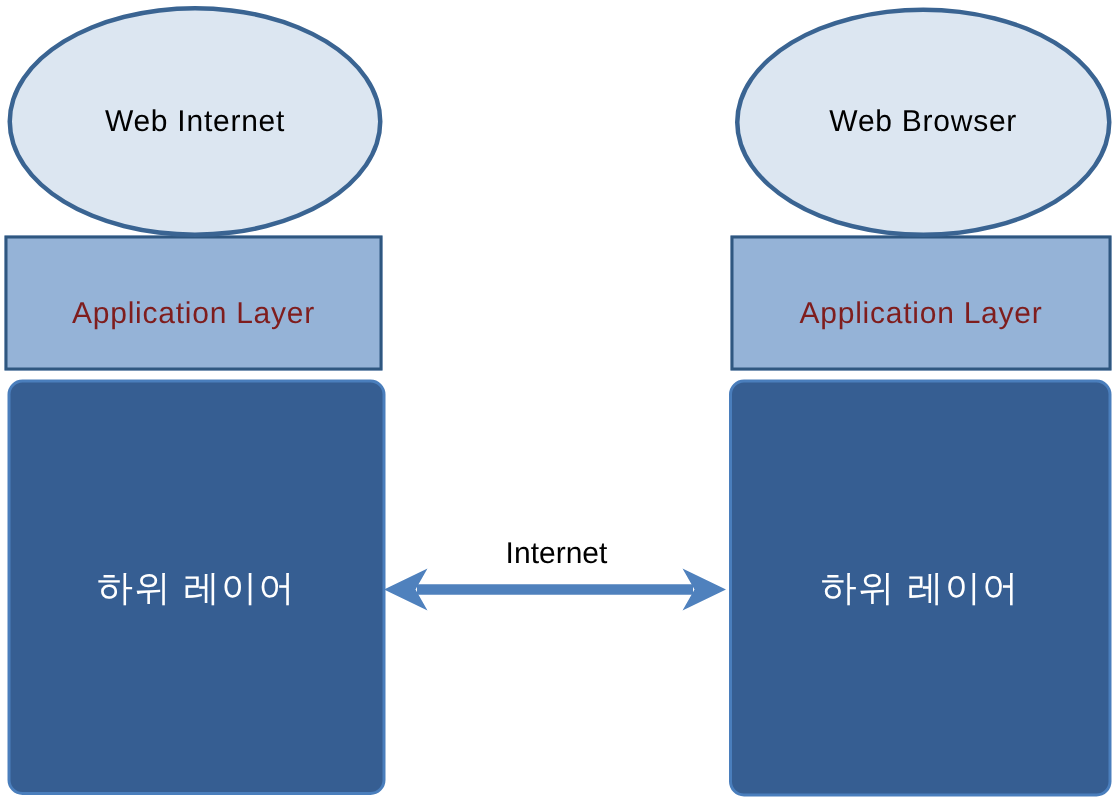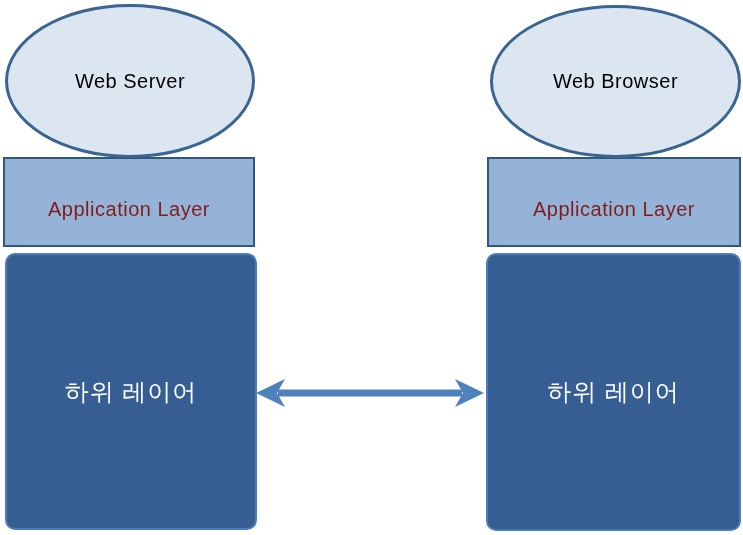--- a/index.html
+++ b/index.html
@@ -94,21 +94,21 @@
     height: 40px;
     z-index: 4;
   }
 </style>
 </head>
 <body>
 
 <div class="canvas">
 
   <div class="node-ellipse ellipse-left">
-    <span class="node-label">Web Server</span>
+    <span class="node-label">Web Internet</span>
   </div>
 
   <div class="app-box app-left">
     <span class="app-label">Application Layer</span>
   </div>
 
   <div class="lower-box lower-left">
     <span class="lower-label">하위 레이어</span>
   </div>
 
@@ -117,20 +117,21 @@
   </div>
 
   <div class="app-box app-right">
     <span class="app-label">Application Layer</span>
   </div>
 
   <div class="lower-box lower-right">
     <span class="lower-label">하위 레이어</span>
   </div>
 
+  <div class="connector-label">Internet</div>
 
   <svg class="connector-arrow" viewBox="0 0 240 40" xmlns="http://www.w3.org/2000/svg">
     <line x1="28" y1="18" x2="212" y2="18" stroke="#4f81bd" stroke-width="7"></line>
     <polygon points="6,18 35,4 27,18 35,32" fill="#4f81bd"></polygon>
     <polygon points="234,18 205,4 213,18 205,32" fill="#4f81bd"></polygon>
   </svg>
 
 </div>
 
 </body></html>

